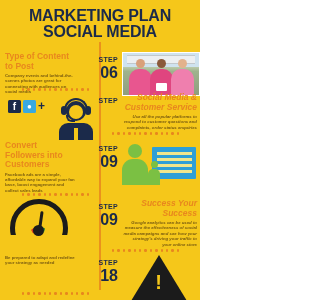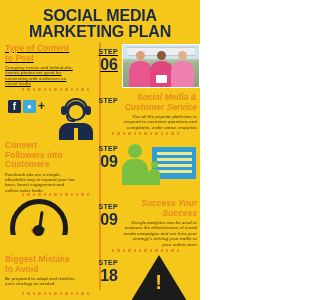--- a/index.html
+++ b/index.html
@@ -292,27 +292,27 @@
     line-height: 20px;
     text-align: center;
   }
 </style>
 </head>
 <body>
 
 <div class="poster">
 
   <div class="title-block">
+    <div class="title-line">MARKETING PLAN</div>
     <div class="title-line">SOCIAL MEDIA</div>
-    <div class="title-line">MARKETING PLAN</div>
   </div>
 
   <div class="divider"></div>
 
-  <div class="row" style="top:44px;text-decoration:underline;">
+  <div class="row" style="top:52px;">
     <div class="col-text">
       <div class="head">Type of Content to Post</div>
       <div class="body-text">Company events and behind-the-scenes photos are great for connecting with audiences on social media</div>
     </div>
     <div class="col-step">
       <div class="step-label">STEP</div>
       <div class="step-num">06</div>
     </div>
     <div class="col-art">
       <div class="photo">
@@ -489,21 +489,20 @@
       <i></i>
       <i></i>
       <i></i>
       <i></i>
       <i></i>
       <i></i>
   </div>
 
   <div class="row" style="top:255px;">
     <div class="col-text">
-      <div class="head">Biggest Mistake to Avoid</div>
       <div class="body-text">Be prepared to adapt and redefine your strategy as needed</div>
     </div>
     <div class="col-step">
       <div class="step-label">STEP</div>
       <div class="step-num">18</div>
     </div>
     <div class="col-art">
       <div class="warn">
         <div class="w-tri"></div>
         <div class="w-bang">!</div>

